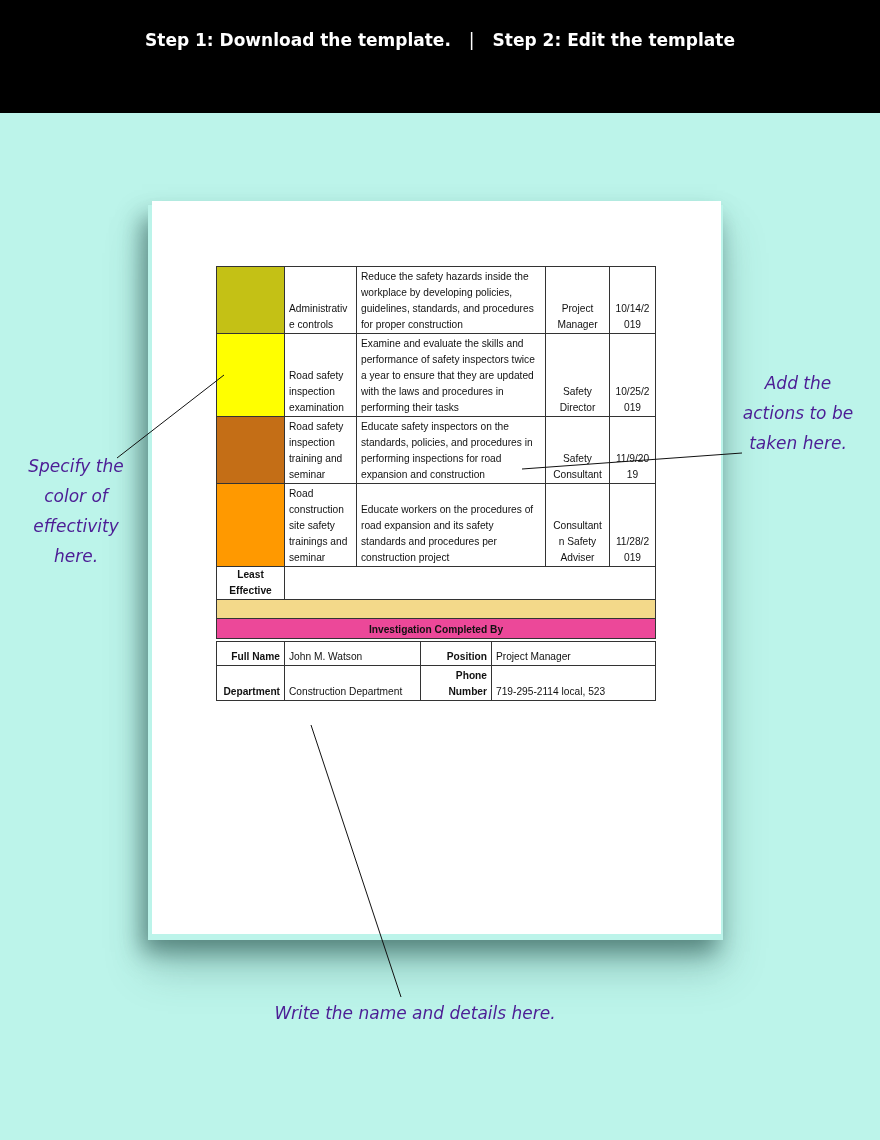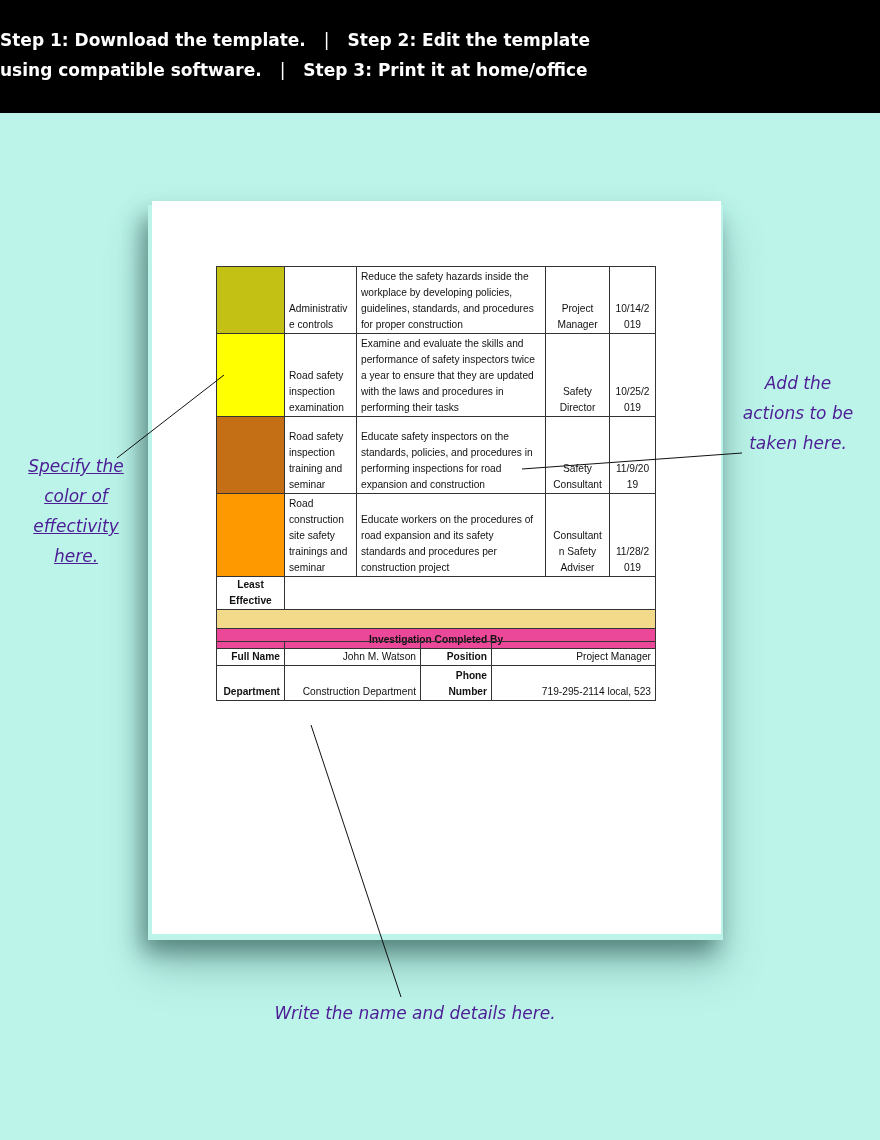--- a/index.html
+++ b/index.html
@@ -5,21 +5,21 @@
     html, body { margin: 0; padding: 0; }
     body {
       width: 880px; height: 1140px; position: relative; overflow: hidden;
       background: #bcf4ea;
       font-family: "Liberation Sans", sans-serif;
     }
     .banner {
       position: absolute; left: 0; top: 0; width: 880px; height: 113px;
       background: #000;
       color: #fff; font-family: "DejaVu Sans", sans-serif; font-weight: bold;
-      font-size: 17px; text-align: left;
+      font-size: 17px; text-align: center;
     }
     .banner .line { position: absolute; left: 0; width: 880px; letter-spacing: 0; }
     .banner .l1 { top: 30px; }
     .banner .l2 { top: 60px; }
     .banner .sep { display: inline-block; margin: 0 18px; font-weight: normal; }
 
     .paper-shadow {
       position: absolute; left: 148px; top: 205px; width: 575px; height: 735px;
       box-shadow: -6px 12px 22px rgba(30,70,65,0.55), 0 28px 40px rgba(40,90,85,0.25);
     }
@@ -41,37 +41,34 @@
     td.least { text-align: center; font-weight: bold; vertical-align: middle; }
     td.bar-yellow { background: #f3d98a; height: 18px; padding: 0; }
     td.bar-teal { background: #ec4899; text-align: center; font-weight: bold; height: 19px; vertical-align: middle; }
 
     table.bottom {
       position: absolute; left: 216px; top: 641px; border-collapse: collapse;
       font-size: 10.2px; color: #111; table-layout: fixed;
     }
     table.bottom td { border: 1px solid #333; padding: 0 4px; line-height: 16px; vertical-align: bottom; }
     table.bottom td.lbl { text-align: right; font-weight: bold; }
-    table.bottom td.val { text-align: right; }
+    table.bottom td.val { text-align: left; }
 
     .note {
       position: absolute; color: #4c1d95; font-style: italic;
       font-family: "DejaVu Sans", sans-serif; font-size: 17px; text-align: center; line-height: 30px;
     }
     svg.lines { position: absolute; left: 0; top: 0; width: 880px; height: 1140px; pointer-events: none; }
   </style>
 </head>
 <body>
 
 <div class="banner">
   <div class="line l1">
     <span>Step 1: Download the template.</span><span class="sep">|</span><span>Step 2: Edit the template</span>
-  </div>
-  <div class="line l2">
-    <span>using compatible software.</span><span class="sep">|</span><span>Step 3: Print it at home/office</span>
   </div>
 </div>
 
 <div class="paper-shadow"></div>
 <div class="paper"></div>
 
 <table class="main">
   <colgroup>
     <col style="width:68px">
       <col style="width:72px">
@@ -87,21 +84,21 @@
     <td class="c-center">Project Manager</td>
     <td class="c-center">10/14/2 019</td>
   </tr>
   <tr style="height:83px">
     <td class="swatch" id="sw1" style="background: rgb(255, 255, 0);"></td>
     <td>Road safety inspection examination</td>
     <td>Examine and evaluate the skills and performance of safety inspectors twice a year to ensure that they are updated with the laws and procedures in performing their tasks</td>
     <td class="c-center">Safety Director</td>
     <td class="c-center">10/25/2 019</td>
   </tr>
-  <tr style="height:77px">
+  <tr style="height:67px">
     <td class="swatch" id="sw2" style="background: rgb(196, 110, 22);"></td>
     <td>Road safety inspection training and seminar</td>
     <td>Educate safety inspectors on the standards, policies, and procedures in performing inspections for road expansion and construction</td>
     <td class="c-center">Safety Consultant</td>
     <td class="c-center">11/9/20 19</td>
   </tr>
   <tr style="height:83px">
     <td class="swatch" id="sw3" style="background: rgb(255, 153, 0);"></td>
     <td>Road construction site safety trainings and seminar</td>
     <td>Educate workers on the procedures of road expansion and its safety standards and procedures per construction project</td>
@@ -143,15 +140,15 @@
   </tr>
 </tbody>
   </table>
 
 <svg class="lines">
   <line x1="224" y1="375" x2="117" y2="458" stroke="#111" stroke-width="1"></line>
   <line x1="522" y1="469" x2="742" y2="453" stroke="#111" stroke-width="1"></line>
   <line x1="311" y1="725" x2="401" y2="997" stroke="#111" stroke-width="1"></line>
 </svg>
 
-<div class="note" style="left:16px; top:451px; width:120px;text-decoration:underline;">Specify the color of effectivity here.</div>
+<div class="note" style="left:16px; top:451px; width:120px;">Specify the color of effectivity here.</div>
 <div class="note" style="left:738px; top:368px; width:120px;">Add the actions to be taken here.</div>
 <div class="note" style="left:220px; top:998px; width:390px;">Write the name and details here.</div>
 
 </body></html>

